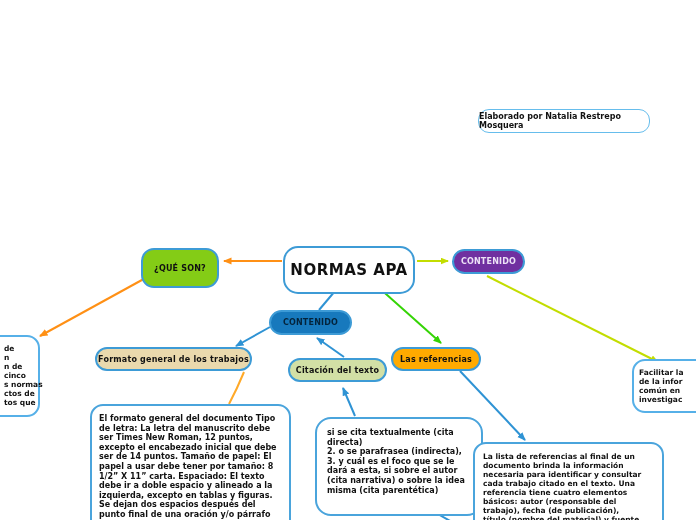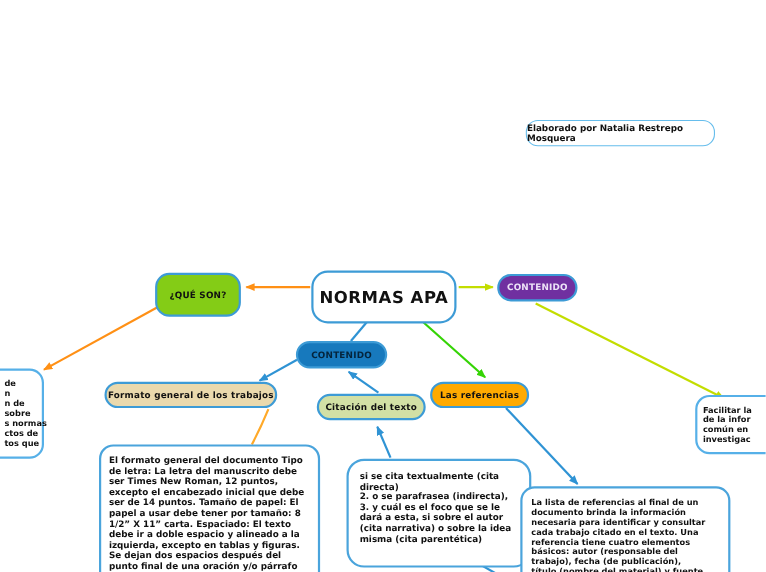--- a/index.html
+++ b/index.html
@@ -103,21 +103,21 @@
   <span>Citación del texto</span>
 </div>
 <div class="node pill referencias">
   <span>Las referencias</span>
 </div>
 
 <div class="note note-left">
   <div class="txt">de
 n
 n de
-sobre
+cinco
 s normas
 ctos de
 tos que</div>
 </div>
 <div class="note note-right">
   <div class="txt">Facilitar la
 de la infor
 común en
 investigac</div>
 </div>

